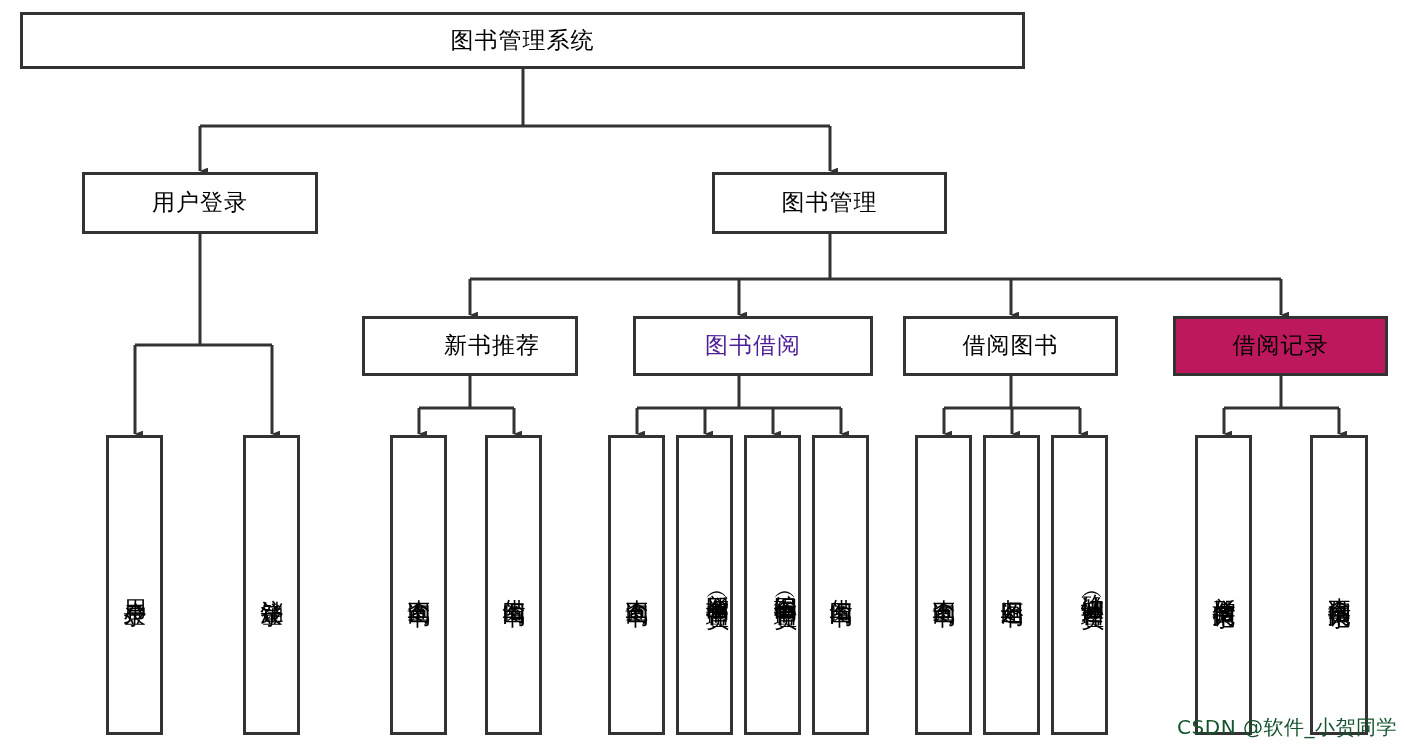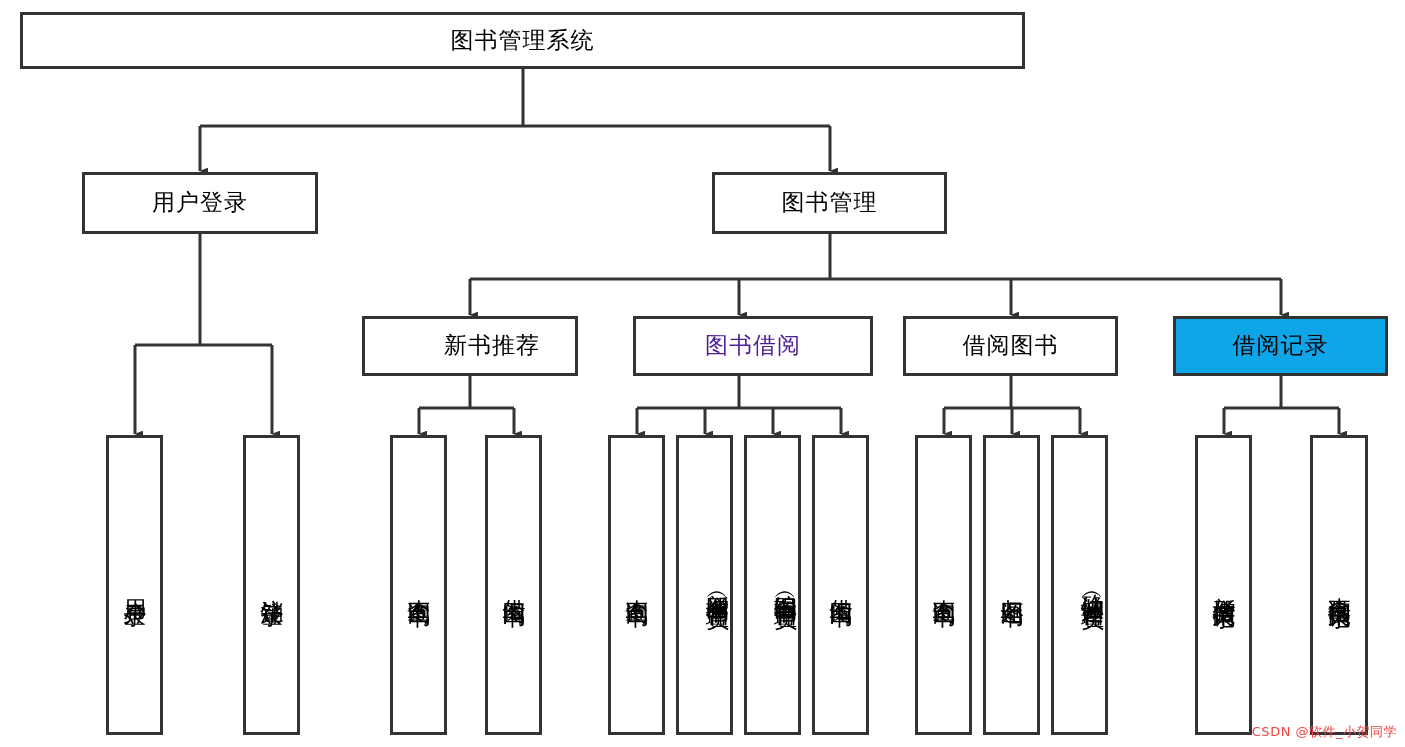--- a/index.html
+++ b/index.html
@@ -61,22 +61,22 @@
     white-space: pre-line;
   }
   .vert .node-label {
     writing-mode: vertical-rl;
     text-orientation: upright;
   }
   #watermark {
     position: absolute;
     right: 8px;
     bottom: 6px;
-    font-size: 13px;
-    color: #ef4444;
+    font-size: 20px;
+    color: #14532d;
     letter-spacing: 0.5px;
     white-space: nowrap;
     font-family: "DejaVu Sans", "Liberation Sans", sans-serif;
   }
 </style>
 </head>
 <body>
 
 <div id="diagram">
   <svg id="connectors" viewBox="0 0 1405 747" xmlns="http://www.w3.org/2000/svg">
@@ -133,21 +133,21 @@
       </div>
       <div class="node horiz" style="left: 362px; top: 316px; width: 216px; height: 60px; border-color: rgb(51, 51, 51); background: rgb(255, 255, 255); color: rgb(0, 0, 0); padding-left: 44px;">
         <span class="node-label">新书推荐</span>
       </div>
       <div class="node horiz" style="left: 633px; top: 316px; width: 240px; height: 60px; border-color: rgb(51, 51, 51); background: rgb(255, 255, 255); color: #4c1d95;">
         <span class="node-label">图书借阅</span>
       </div>
       <div class="node horiz" style="left: 903px; top: 316px; width: 215px; height: 60px; border-color: rgb(51, 51, 51); background: rgb(255, 255, 255); color: rgb(0, 0, 0);">
         <span class="node-label">借阅图书</span>
       </div>
-      <div class="node horiz" style="left: 1173px; top: 316px; width: 215px; height: 60px; border-color: rgb(51, 51, 51); background: #0ea5e9; color: rgb(0, 0, 0);">
+      <div class="node horiz" style="left: 1173px; top: 316px; width: 215px; height: 60px; border-color: rgb(51, 51, 51); background: #be185d; color: rgb(0, 0, 0);">
         <span class="node-label">借阅记录</span>
       </div>
       <div class="node vert" style="left: 106px; top: 435px; width: 57px; height: 300px; border-color: rgb(51, 51, 51); background: rgb(255, 255, 255); color: rgb(0, 0, 0);">
         <span class="node-label">用户登录</span>
       </div>
       <div class="node vert" style="left: 243px; top: 435px; width: 57px; height: 300px; border-color: rgb(51, 51, 51); background: rgb(255, 255, 255); color: rgb(0, 0, 0);">
         <span class="node-label">注销登录</span>
       </div>
       <div class="node vert" style="left: 390px; top: 435px; width: 57px; height: 300px; border-color: rgb(51, 51, 51); background: rgb(255, 255, 255); color: rgb(0, 0, 0);">
         <span class="node-label">查询图书</span>

